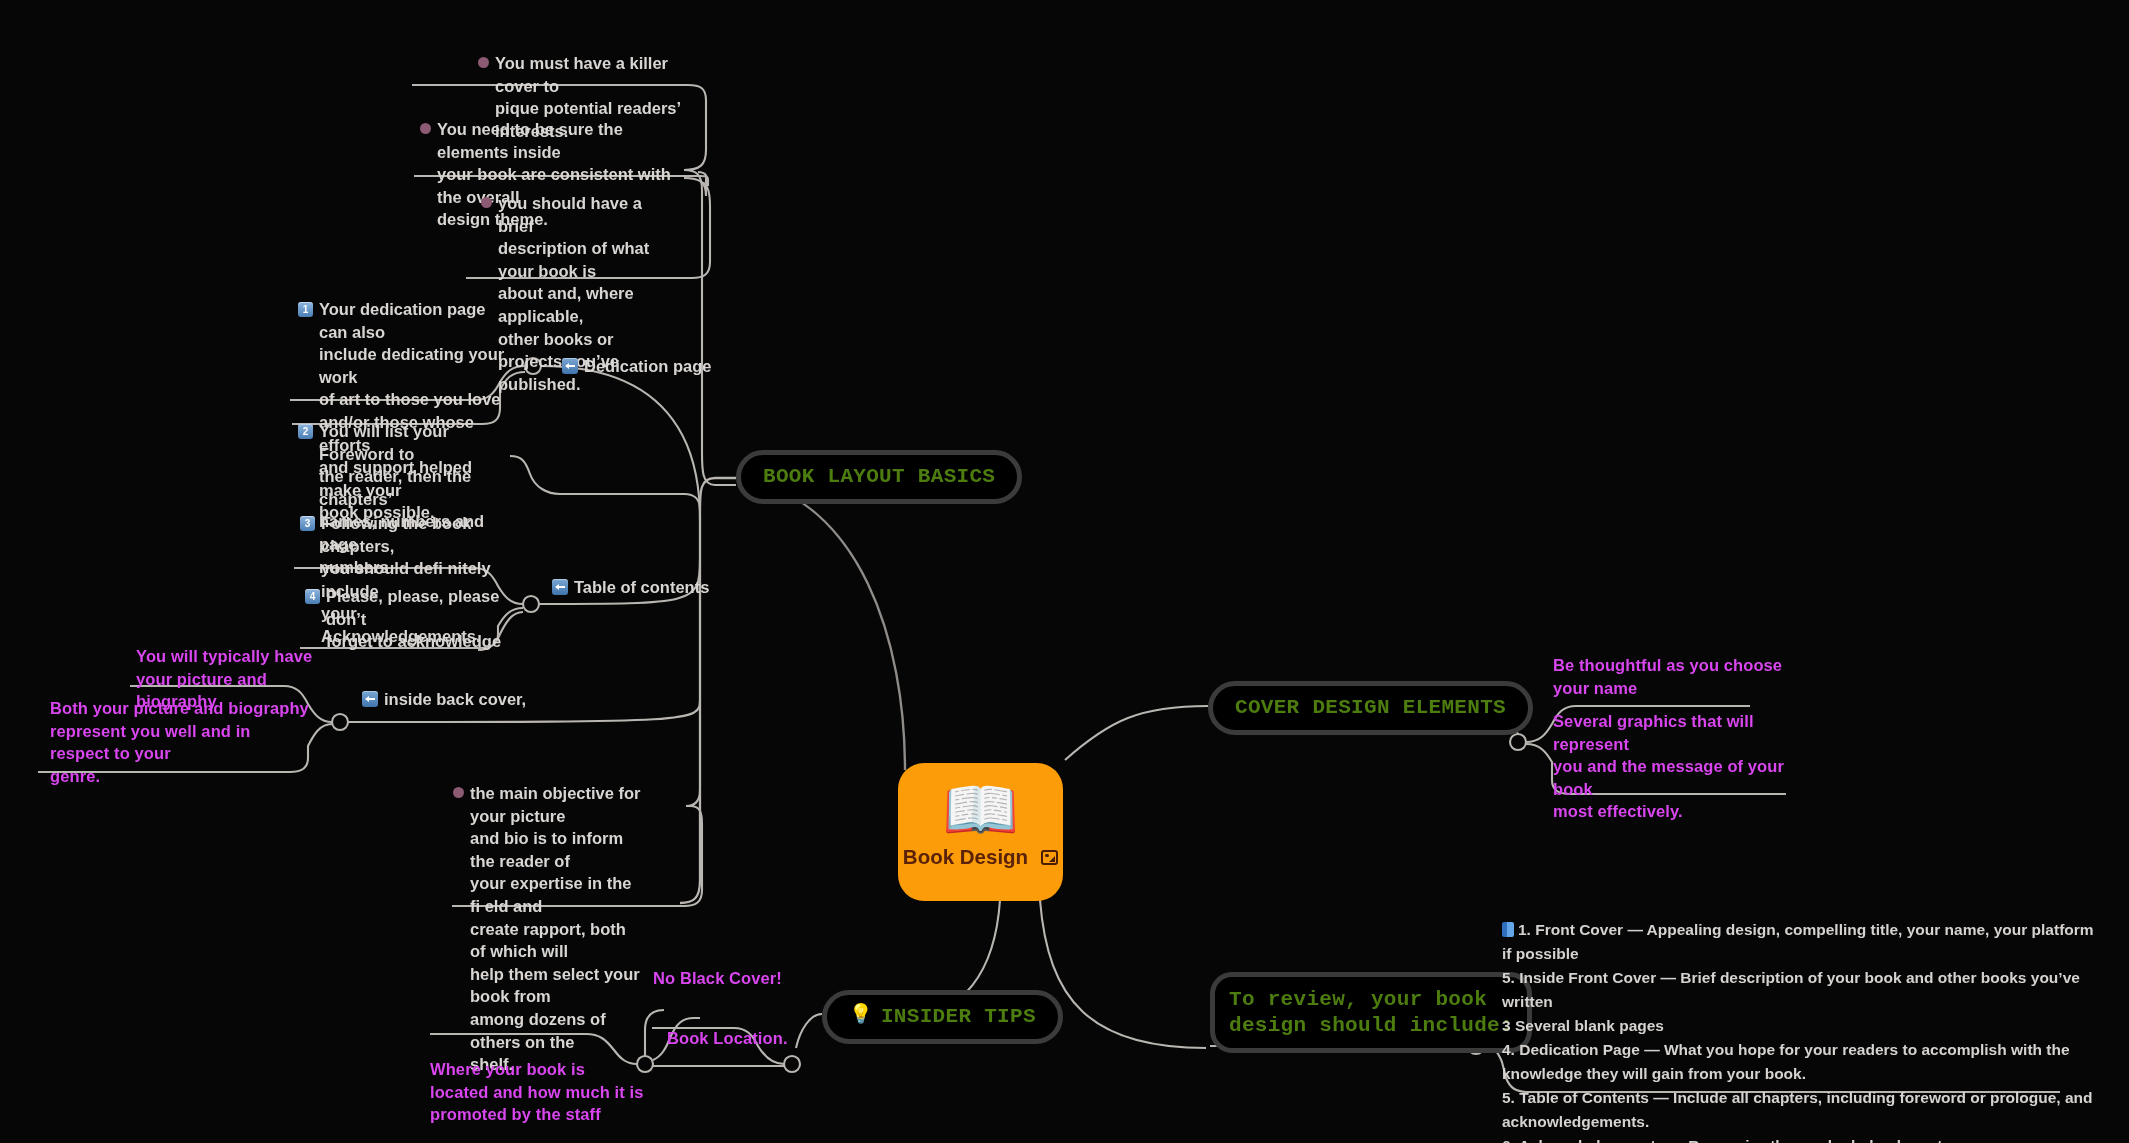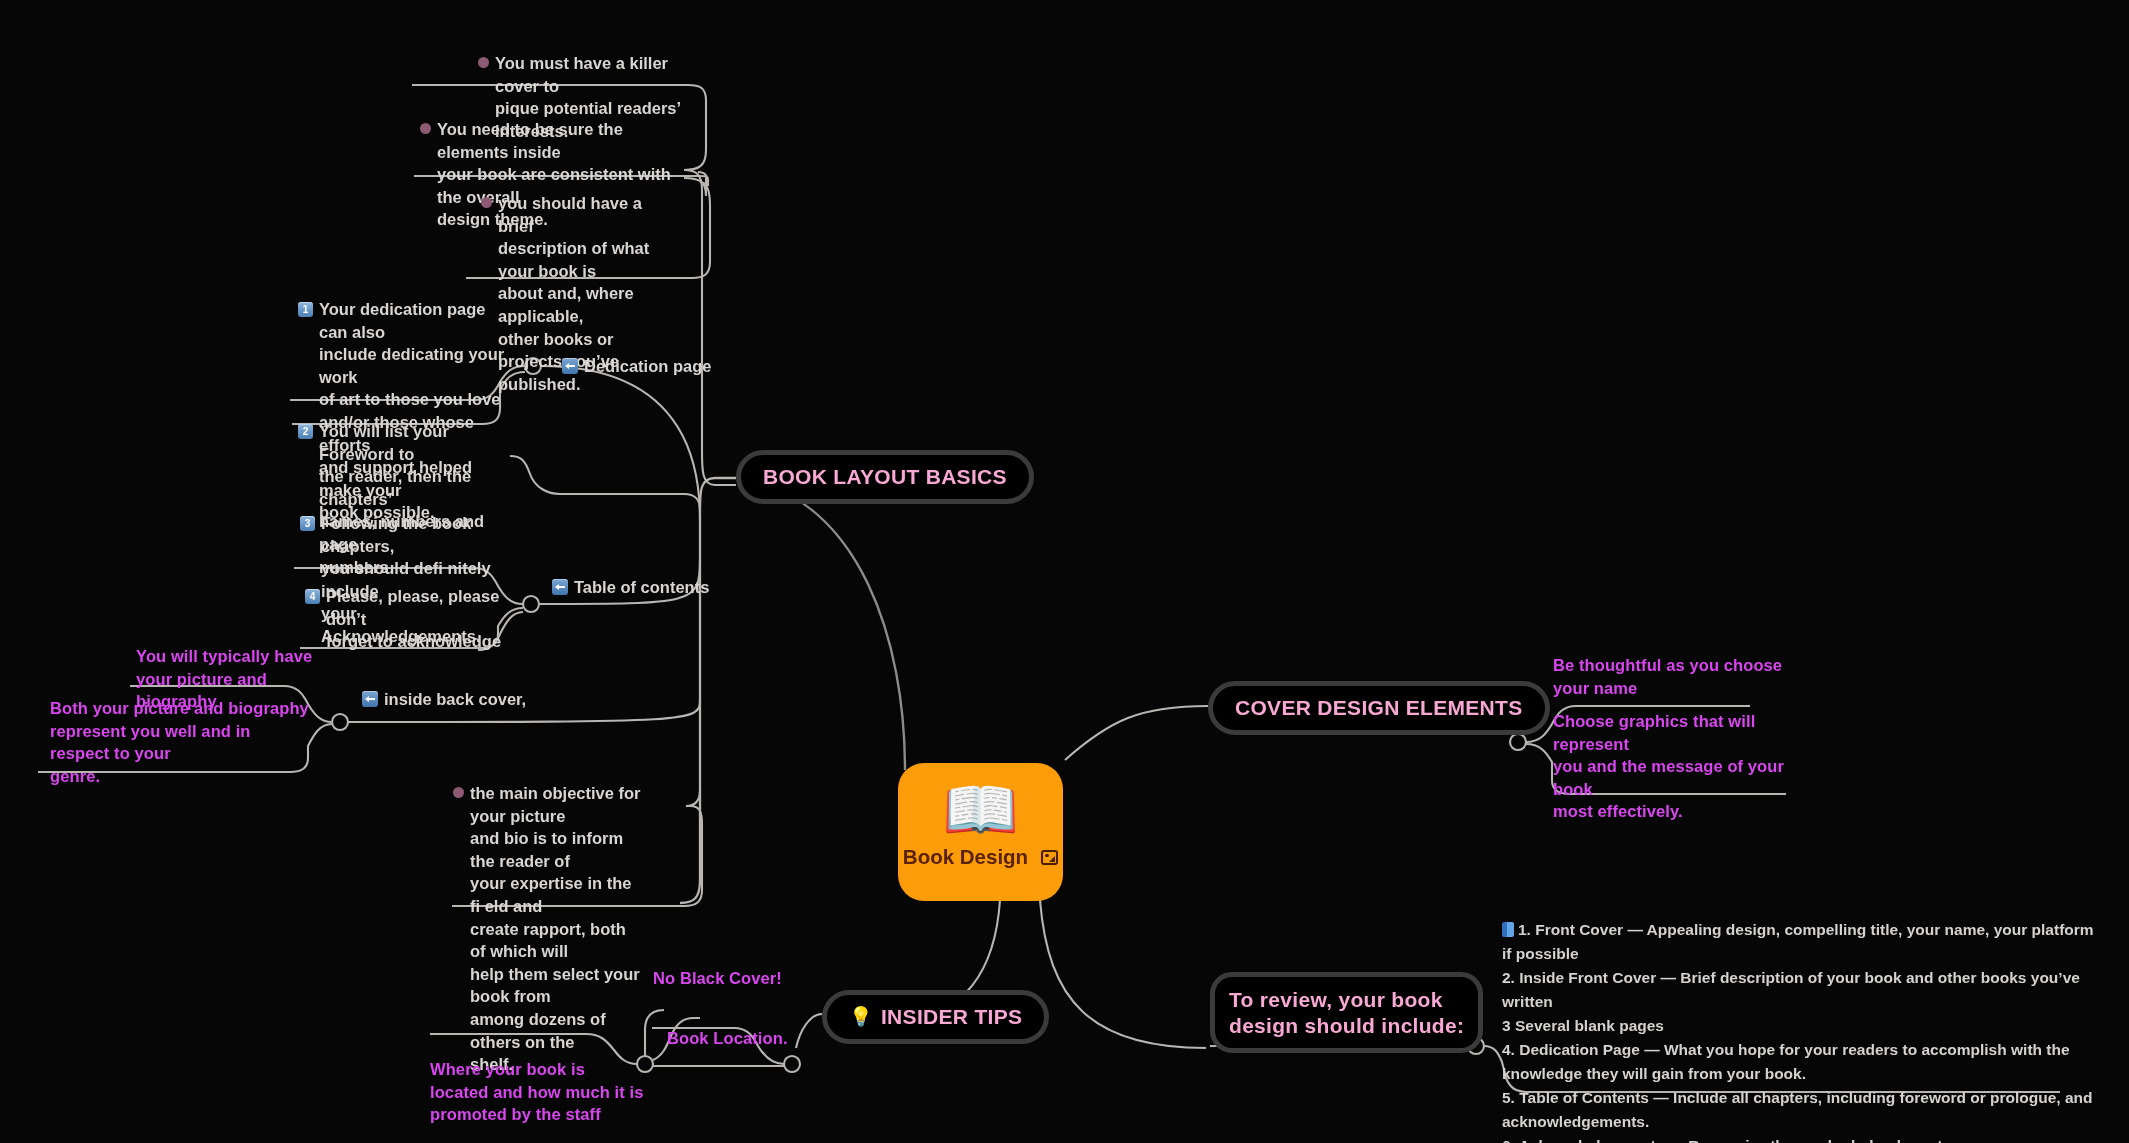--- a/index.html
+++ b/index.html
@@ -103,32 +103,32 @@
     position: absolute;
     left: 7px; top: 6.6px;
     width: 6px; height: 2.6px;
     background: #fff;
   }
 
   
   .topic {
     position: absolute;
     display: flex;
-    align-items: center;
     gap: 8px;
     background: #000;
     border: 5px solid #3b3b3b;
     border-radius: 40px;
     padding: 9px 22px;
-    color: #f9a8d4;
+    color: #4d7c0f;
     font-size: 21px;
     font-weight: 700;
     letter-spacing: .3px;
     white-space: pre-line;
     line-height: 1.22;
+    font-family: Liberation Mono, monospace;
   }
   .topic.multiline { border-radius: 22px; padding: 10px 14px; }
 
   
   .central {
     position: absolute;
     width: 165px;
     height: 138px;
     background: #fb9c08;
     border-radius: 26px;
@@ -363,37 +363,37 @@
     <span class="emoji">📖</span>
     <div class="label-row">
       <span class="label">Book Design</span>
       <span class="pic-icon"></span>
     </div>
   </div>
 
   <div class="leaf" style="left:1553px; top:654px; width:240px;">Be thoughtful as you choose
 your name</div>
 
-  <div class="leaf" style="left:1553px; top:710px; width:250px;">Choose graphics that will represent
+  <div class="leaf" style="left:1553px; top:710px; width:250px;">Several graphics that will represent
 you and the message of your book
 most effectively.</div>
 
   <div class="leaf" style="left:653px; top:967px;">No Black Cover!</div>
 
   <div class="leaf" style="left:667px; top:1027px;">Book Location.</div>
 
   <div class="leaf" style="left:430px; top:1012px; width:230px;margin-top:46px;">Where your book is
 located and how much it is
 promoted by the staff</div>
 
   <div class="review-list" style="left:1502px; top:918px;">
     <div>
       <span class="bookicon"></span><span>1. Front Cover — Appealing design, compelling title, your name, your platform if possible</span>
     </div>
-    <div>2. Inside Front Cover — Brief description of your book and other books you’ve written</div>
+    <div>5. Inside Front Cover — Brief description of your book and other books you’ve written</div>
     <div>3 Several blank pages</div>
     <div>4. Dedication Page — What you hope for your readers to accomplish with the knowledge they will gain from your book.</div>
     <div>5. Table of Contents — Include all chapters, including foreword or prologue, and acknowledgements.</div>
     <div>6. Acknowledgements — Recognize those who helped you to success.</div>
 
   </div>
 
 </div>
 
 </body></html>

